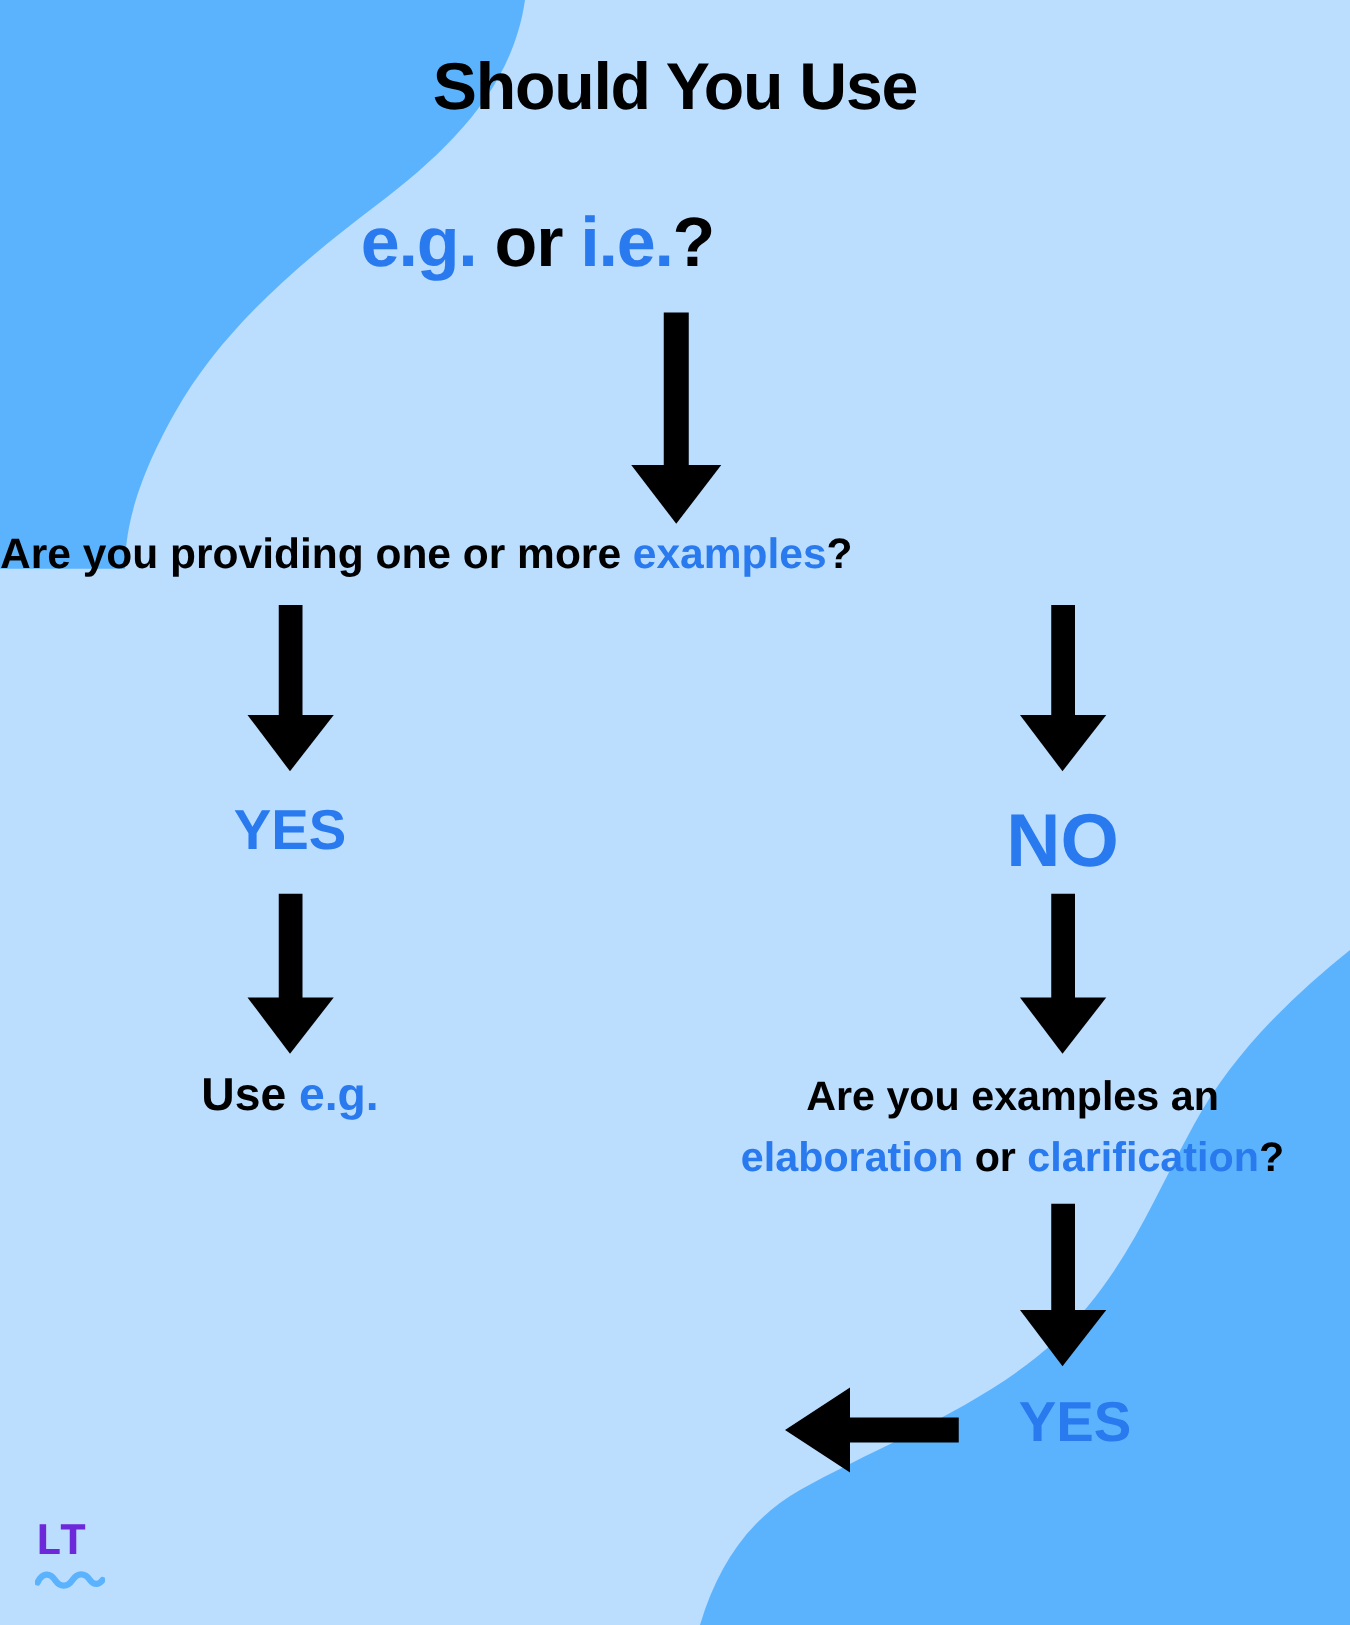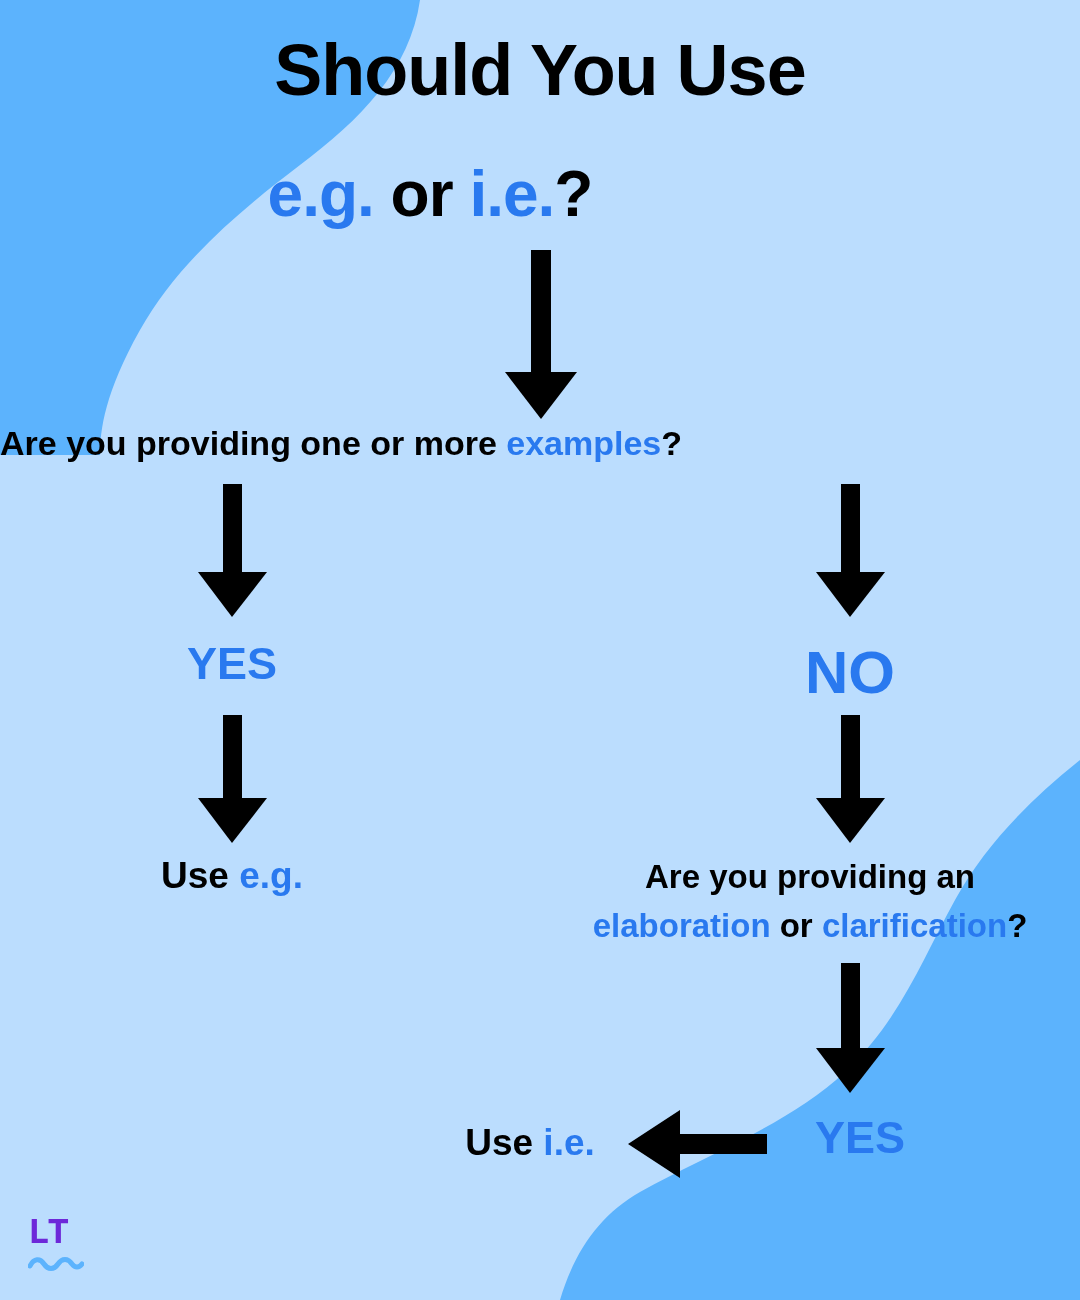--- a/index.html
+++ b/index.html
@@ -12,25 +12,25 @@
   }
   #bg-layer{position:absolute;inset:0;width:1080px;height:1300px;}
   #content{position:absolute;inset:0;width:1080px;height:1300px;}
 
   .txt{position:absolute;color:#000;font-weight:bold;white-space:nowrap;}
   .accent{color:#2979ef;}
 
   
   #title-line1{
     left:0;top:28px;width:1080px;text-align:center;
-    font-size:72px;line-height:84px;letter-spacing:-1px;
+    font-size:53px;line-height:84px;letter-spacing:-1px;
   }
   #title-line2{
     left:0;top:152px;width:860px;text-align:center;
-    font-size:64px;line-height:84px;letter-spacing:-1px;
+    font-size:56px;line-height:84px;letter-spacing:-1px;
   }
 
   
   #q1{
     left:0;top:421px;width:1080px;
     font-size:34px;line-height:44px;
   }
   #q2{
     left:540px;top:852px;width:540px;text-align:center;
     font-size:33px;line-height:49px;white-space:normal;
@@ -115,25 +115,24 @@
   <div class="txt" id="title-line2"><span class="accent">e.g.</span><span> or </span><span class="accent">i.e.</span><span>?</span></div>
 
   <div class="txt" id="q1"><span>Are you providing one or more </span><span class="accent">examples</span><span>?</span></div>
 
   <div class="txt" id="yes1">YES</div>
 
   <div class="txt" id="no1">NO</div>
 
   <div class="txt" id="use-eg"><span>Use </span><span class="accent">e.g.</span></div>
 
-  <div class="txt" id="q2"><span>Are you providing an</span><br><span class="accent">elaboration</span><span> or </span><span class="accent">clarification</span><span>?</span></div>
+  <div class="txt" id="q2"><span>Are you examples an</span><br><span class="accent">elaboration</span><span> or </span><span class="accent">clarification</span><span>?</span></div>
 
   <div class="txt" id="yes2">YES</div>
 
-  <div class="txt" id="use-ie"><span>Use </span><span class="accent">i.e.</span></div>
 
   <div id="logo">
     <div id="logo-text">LT</div>
     <svg style="position:absolute;left:0;top:40px;width:56px;height:16px;" viewBox="0 0 56 16">
       <path d="M2,10 C6,2 12,2 16,8 C20,14 26,14 30,8 C34,2 40,2 44,8 C47,12 51,12 54,8" stroke="#5cb3fd" stroke-width="5" fill="none" stroke-linecap="round"></path>
     </svg>
   </div>
 
 </div>
 

